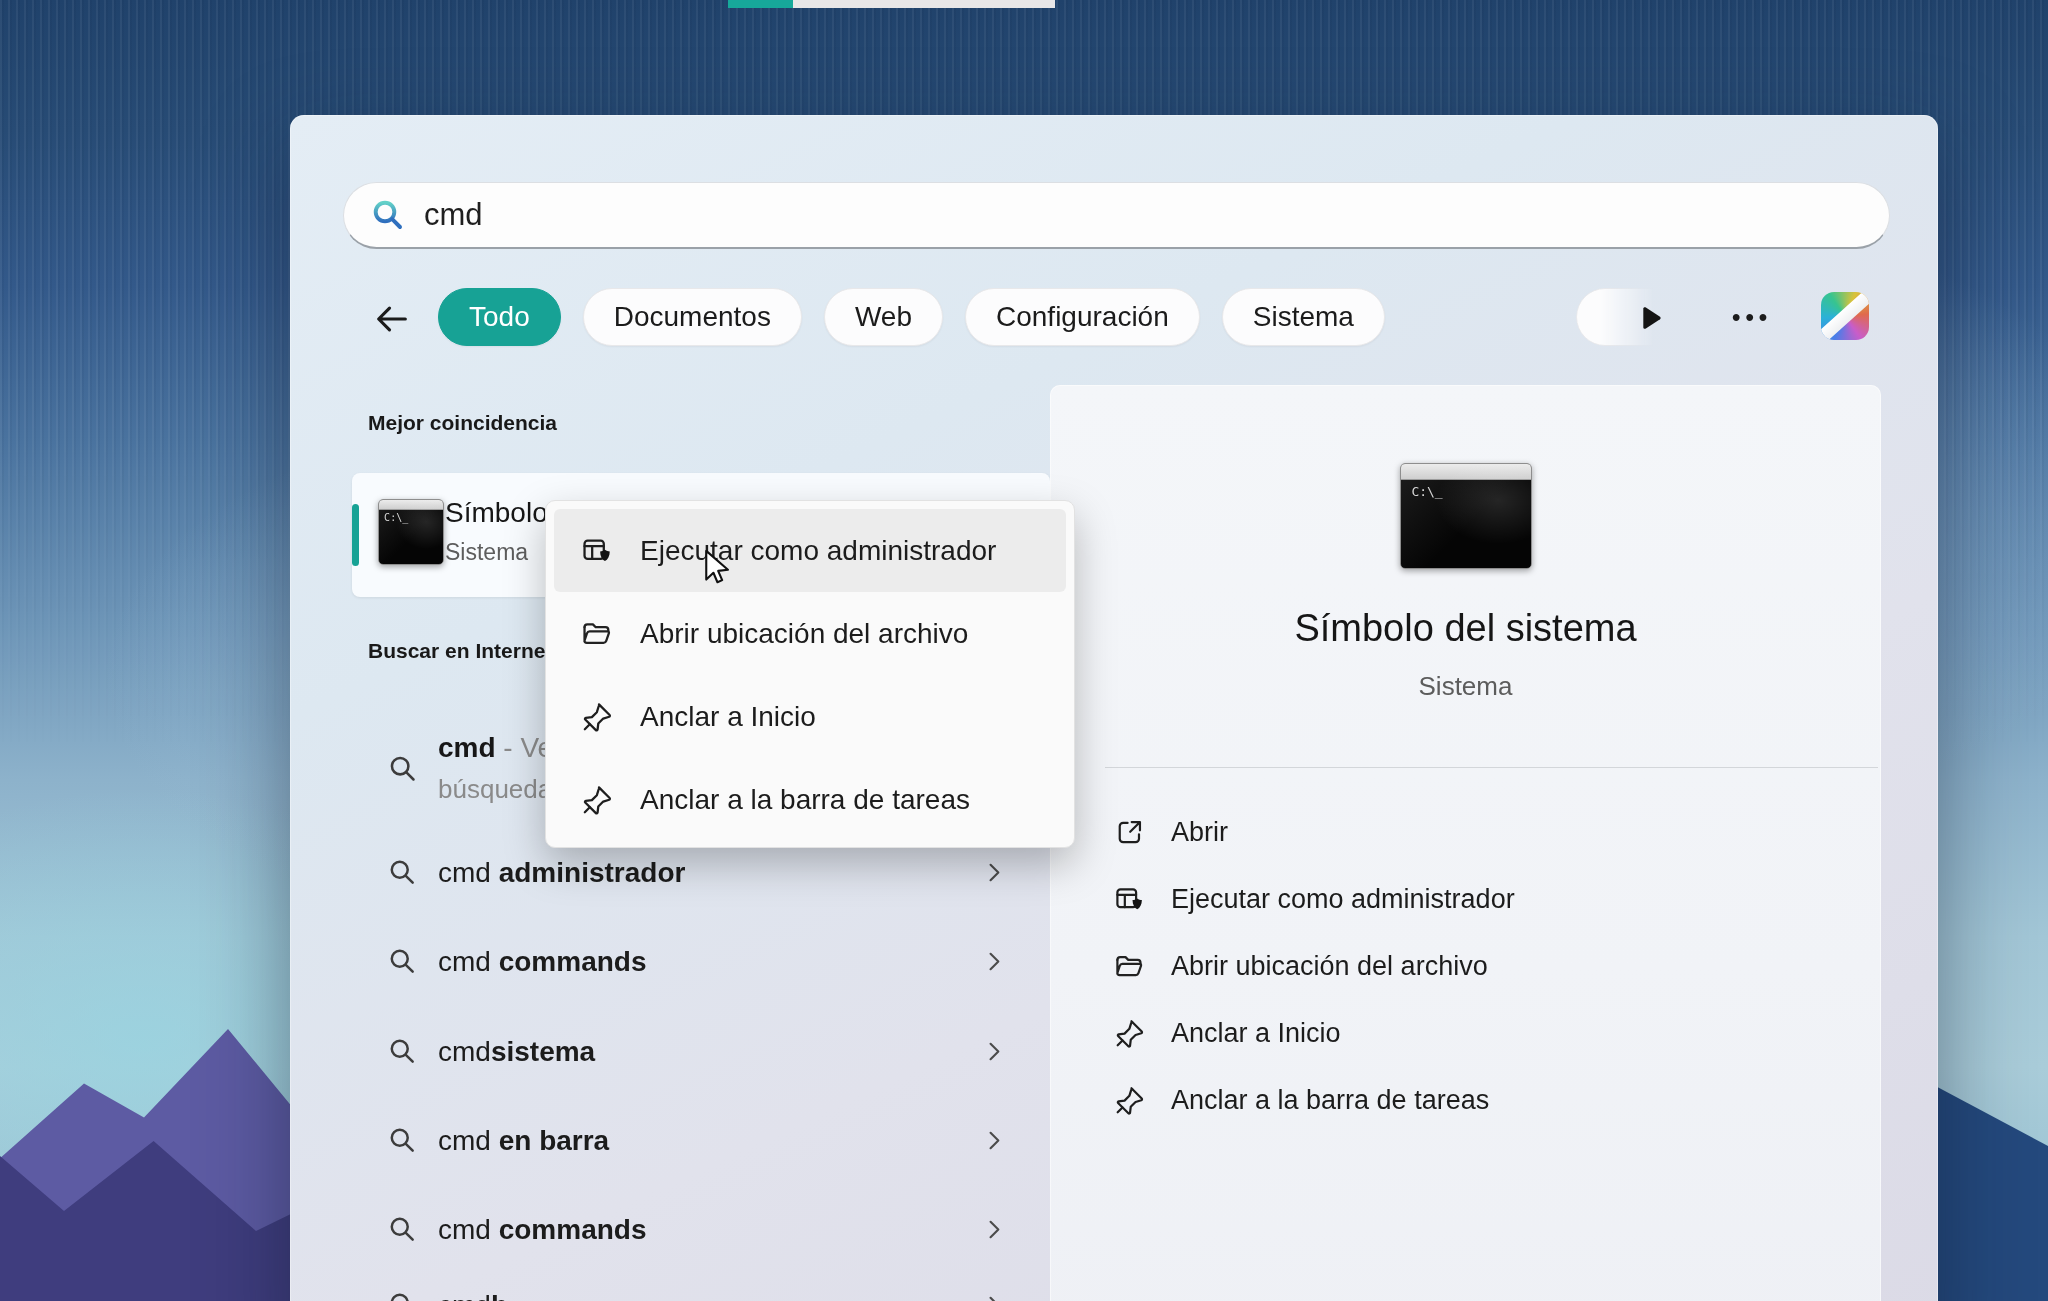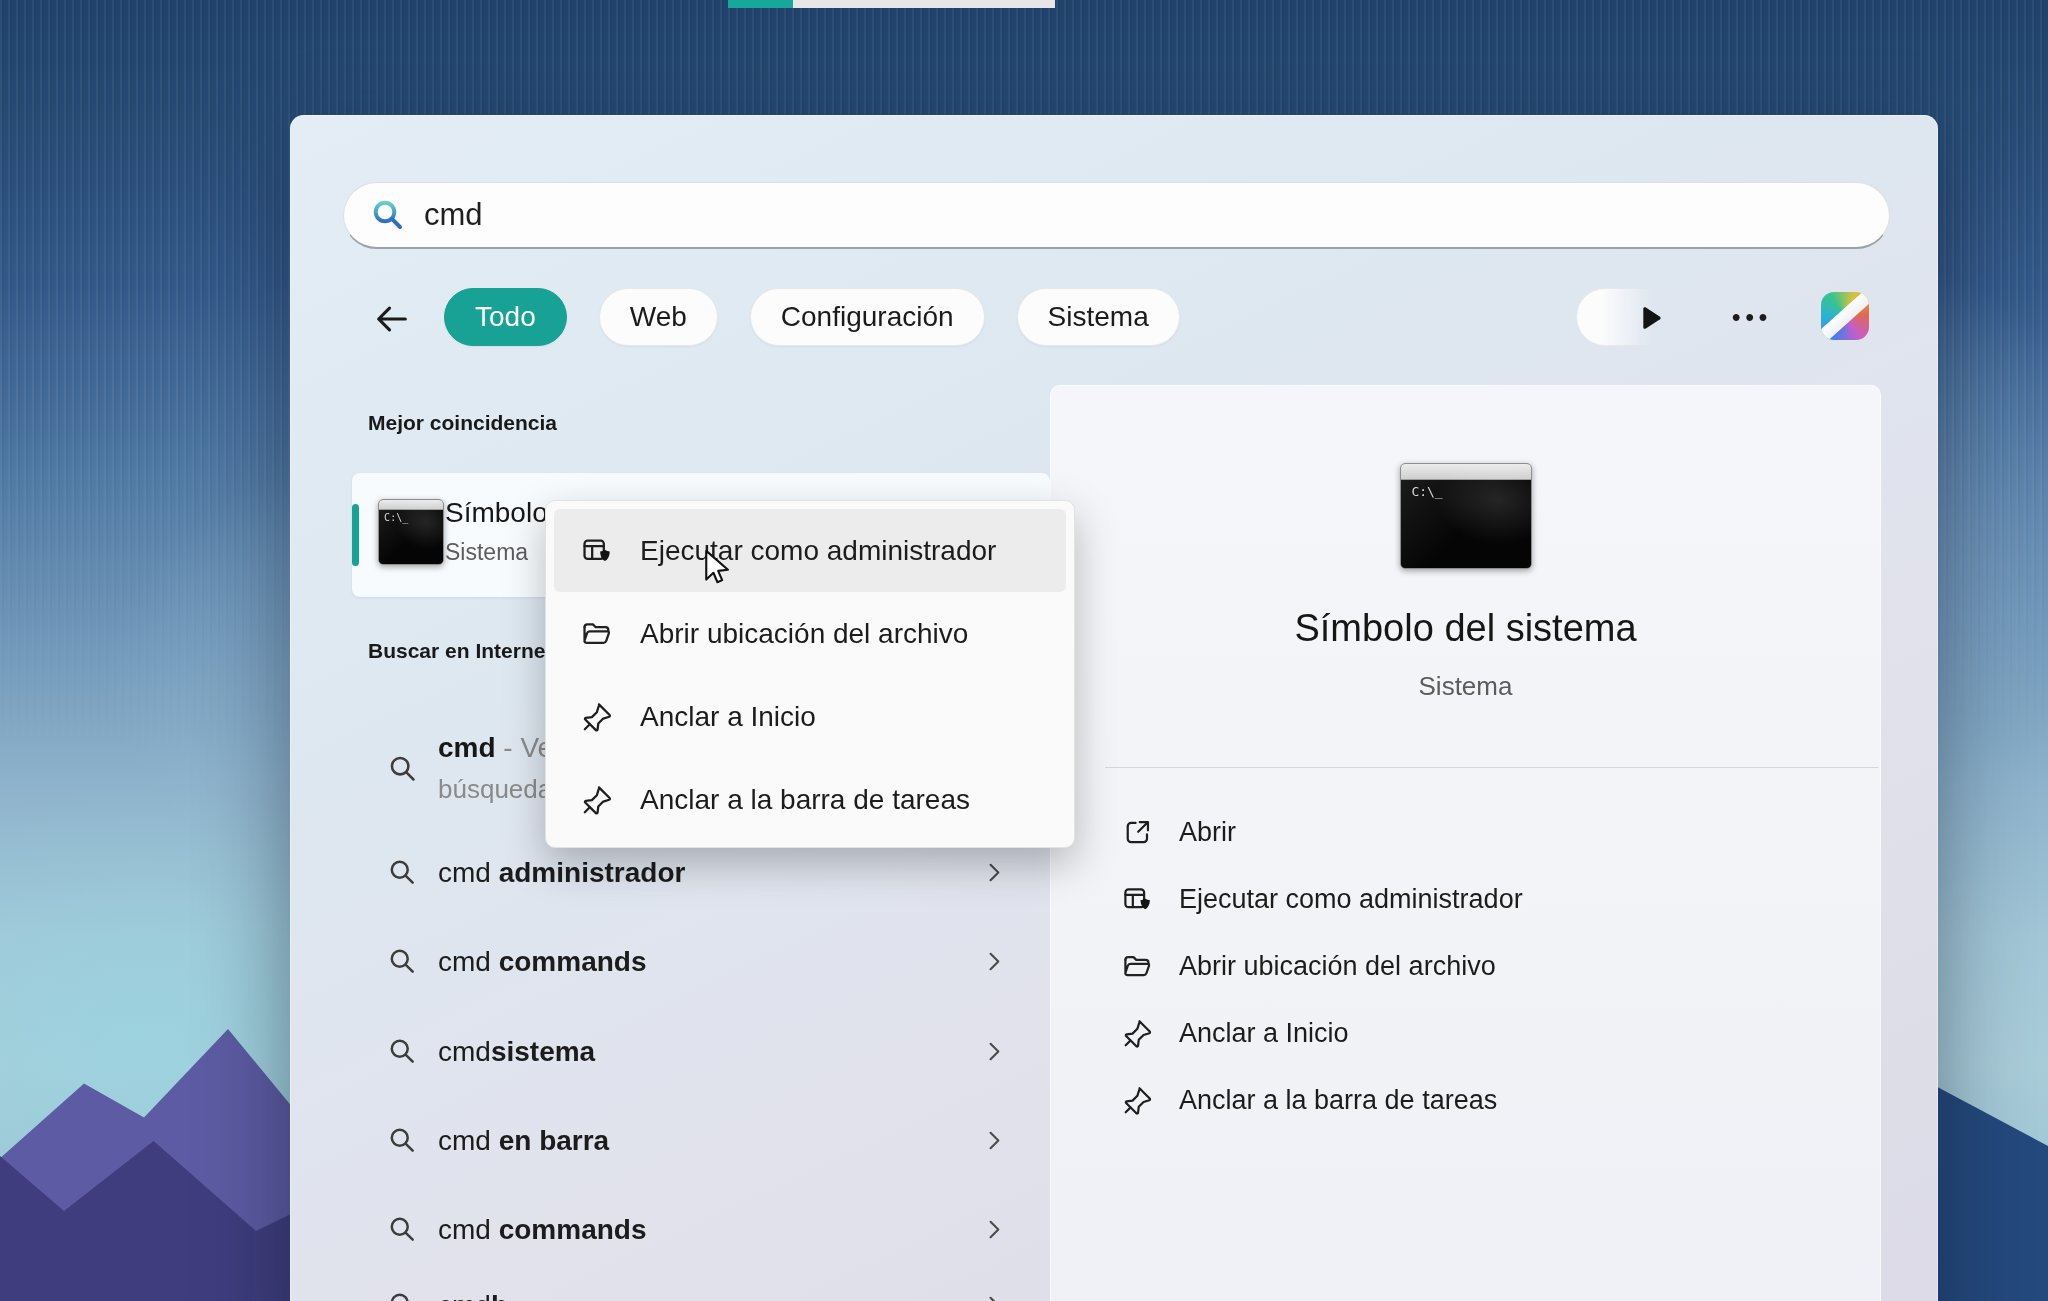--- a/index.html
+++ b/index.html
@@ -42,21 +42,21 @@
   
   .searchbox { position:absolute; left:53px; top:67px; width:1547px; height:67px;
     background:#fdfdfd; border:1px solid #dcdfe3; border-bottom:2px solid #9aa1a8;
     border-radius:34px; display:flex; align-items:center; padding:0 26px; gap:18px; }
   .searchbox input { border:none; outline:none; background:transparent; flex:1;
     font-family:"Liberation Sans",sans-serif; font-size:31px; color:#1f1f1f; }
 
   
   .filters { position:absolute; left:0; top:172px; width:100%; height:64px; }
   .back-btn { position:absolute; left:82px; top:12px; width:40px; height:40px; cursor:pointer; }
-  .pills { position:absolute; left:154px; top:0; display:flex; gap:32px; align-items:center; height:60px; }
+  .pills { position:absolute; left:148px; top:0; display:flex; gap:22px; align-items:center; height:60px; }
   .pill { height:58px; border-radius:29px; padding:0 30px; display:flex; align-items:center;
     background:#fcfcfd; border:1px solid #e8e8ea; box-shadow:0 1px 2px rgba(0,0,0,.05);
     font-size:28px; color:#1b1b1b; white-space:nowrap; cursor:pointer; }
   .pill.selected { background:#17a295; border-color:#17a295; color:#fff; }
   .pill-clipped { position:absolute; left:1286px; top:1px; width:120px; height:58px; border-radius:29px;
     background:#fcfcfd; border:1px solid #e8e8ea;
     -webkit-mask-image:linear-gradient(90deg,#000 20%,transparent 65%);
             mask-image:linear-gradient(90deg,#000 20%,transparent 65%); }
   .play-btn { position:absolute; left:1344px; top:15px; width:32px; height:32px; cursor:pointer; }
   .more-btn { position:absolute; left:1442px; top:6px; font-size:24px; font-weight:bold;
@@ -109,21 +109,21 @@
 
   
   .detail { position:absolute; left:760px; top:270px; width:831px; height:970px;
     border-radius:10px 10px 0 0; background:linear-gradient(180deg,#f4f6f9 0%,#f1f3f7 60%,#eef0f5 100%);
     box-shadow:0 0 0 1px rgba(255,255,255,.5) inset; }
   .detail .app-title { position:absolute; top:222px; width:100%; text-align:center;
     font-size:38px; color:#161616; }
   .detail .app-sub { position:absolute; top:286px; width:100%; text-align:center;
     font-size:26px; color:#5c5c5c; }
   .detail .divider { position:absolute; left:55px; top:382px; width:773px; height:1px; background:#d3d6da; }
-  .actions { position:absolute; left:15px; top:414px; width:100%; }
+  .actions { position:absolute; left:7px; top:414px; width:100%; }
   .action-row { position:relative; height:67px; cursor:pointer; }
   .action-row .aicon { position:absolute; left:56px; top:17px; width:33px; height:33px; }
   .action-row .alabel { position:absolute; left:114px; top:0; height:100%; display:flex;
     align-items:center; font-size:27px; color:#1c1c1c; white-space:nowrap; }
 
   
   .ctxmenu { position:absolute; left:545px; top:500px; width:530px; height:348px; z-index:50;
     background:#fafafa; border:1px solid #e2e2e2; border-radius:10px; padding:8px;
     box-shadow:0 16px 40px rgba(0,0,0,.25); }
   .ctx-item { position:relative; height:83px; border-radius:6px; display:flex; align-items:center;
@@ -197,20 +197,21 @@
   </div>
 
   <div class="filters">
     <div class="back-btn">
       <svg viewBox="0 0 24 24">
         <path d="M10.5 5.5L4 12l6.5 6.5M4.5 12H20" fill="none" stroke="#1b1b1b" stroke-width="1.9" stroke-linecap="round" stroke-linejoin="round"></path>
       </svg>
     </div>
     <div class="pills">
       <div class="pill selected">Todo</div>
+      <div class="pill">Documentos</div>
       <div class="pill">Web</div>
       <div class="pill">Configuración</div>
       <div class="pill">Sistema</div>
     </div>
     <div class="pill-clipped"></div>
     <div class="play-btn">
       <svg viewBox="0 0 24 24">
         <path d="M7 4.9v14.2c0 .8.9 1.3 1.6.9l10.9-7.1c.6-.4.6-1.4 0-1.8L8.6 4C7.9 3.6 7 4.1 7 4.9z" fill="#141414"></path>
       </svg>
     </div>

